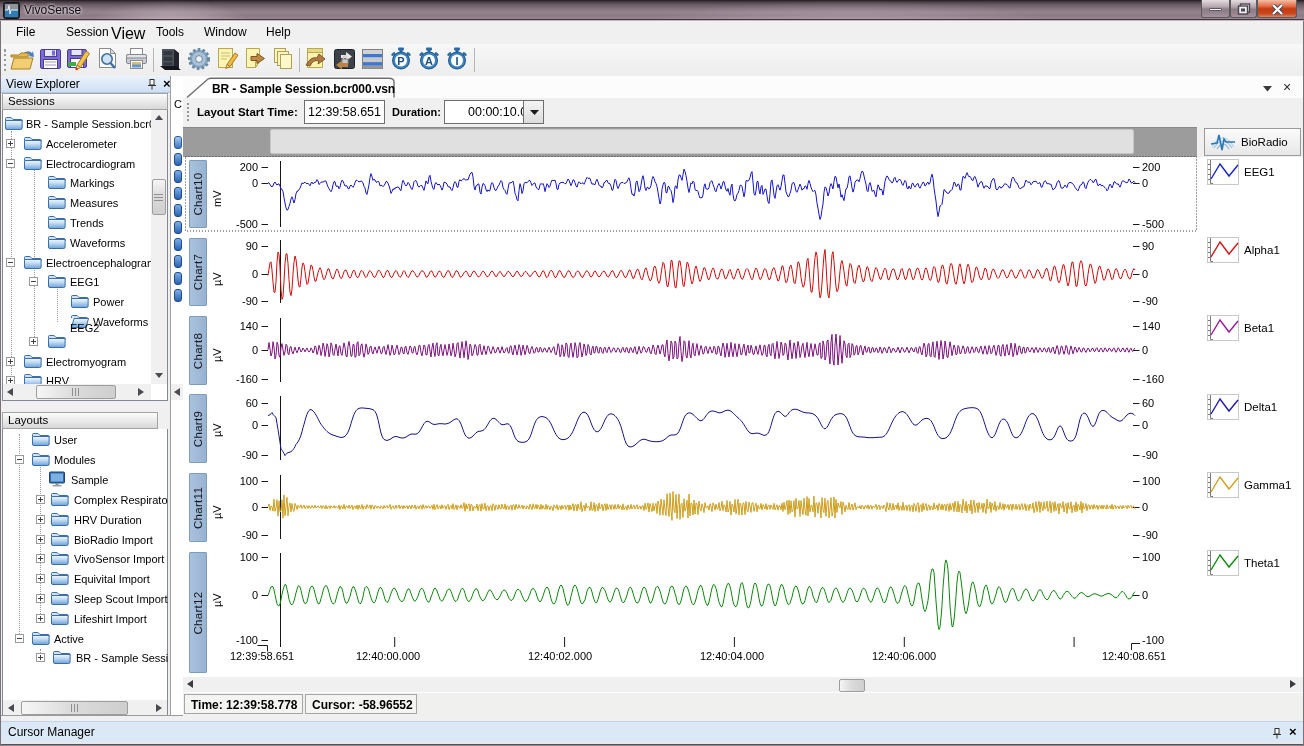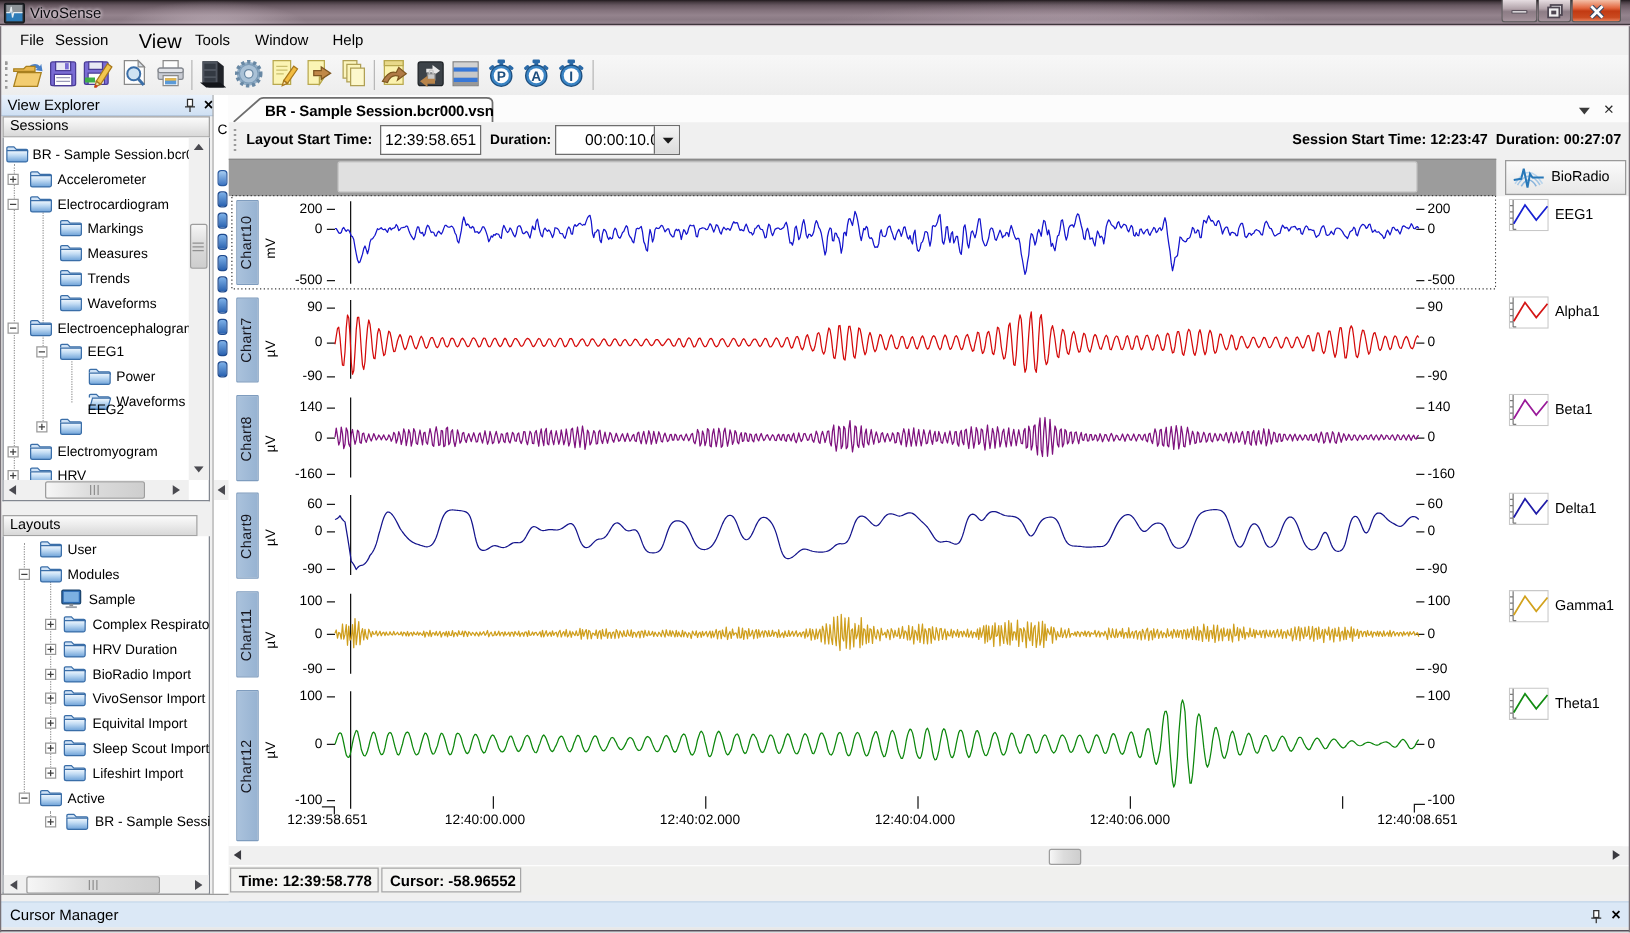--- a/index.html
+++ b/index.html
@@ -52,21 +52,21 @@
   </div>
 <div class="tbtn" style="left:1257px;width:40px;background:linear-gradient(180deg,#f4c0a8,#e2663e 38%,#c23a12 52%,#ca4a20 82%,#e8825e)">
  <svg class="ab" style="left:13px;top:4px" width="13" height="11" viewBox="0 0 13 11">
       <path d="M2,1 L11,10 M11,1 L2,10" stroke="#3a4a66" stroke-width="4" fill="none"></path>
       <path d="M2,1 L11,10 M11,1 L2,10" stroke="#fdfdfd" stroke-width="2.2" fill="none"></path>
     </svg>
   </div>
 
 <div class="ab" style="left:1px;top:21px;width:1302px;height:23px;background:#f0f0f0">
  <div class="ab" style="left:15px;top:4px;font-size:12px">File</div>
- <div class="ab" style="left:43px;top:4px;font-size:12px">Session</div>
+ <div class="ab" style="left:65px;top:4px;font-size:12px">Session</div>
  <div class="ab" style="left:110px;top:4px;font-size:16px">View</div>
  <div class="ab" style="left:155px;top:4px;font-size:12px">Tools</div>
  <div class="ab" style="left:203px;top:4px;font-size:12px">Window</div>
  <div class="ab" style="left:265px;top:4px;font-size:12px">Help</div>
 </div>
 
 <div class="ab" style="left:1px;top:44px;width:1302px;height:32px;background:linear-gradient(180deg,#f7f7f7,#ededed)">
  <div class="ab grip3" style="left:3px;top:6px;height:20px">
       <i style="left:0;top:0;height:2px;width:2px"></i>
     </div>
@@ -479,21 +479,20 @@
 <div class="ab" style="left:183px;top:98px;width:1121px;height:29px;background:#f0f0f0">
     <div class="ab" style="left:4px;top:5px;width:2px;height:19px;background-image:repeating-linear-gradient(180deg,#9a9a9a 0 2px,transparent 2px 4px)"></div>
     <div class="ab bold" style="left:14px;top:7.5px;font-size:11.5px">Layout Start Time:</div>
     <div class="ab" style="left:121px;top:2px;width:81px;height:24px;background:#fff;border:1px solid #6e6e6e;font-size:12.5px;text-align:center;line-height:22px">12:39:58.651</div>
     <div class="ab bold" style="left:209px;top:7.5px;font-size:11px">Duration:</div>
     <div class="ab" style="left:261px;top:2px;width:100px;height:24px;background:#fff;border:1px solid #6e6e6e;font-size:12.5px;line-height:22px"><span style="padding-left:23px">00:00:10.000</span><div class="ab" style="right:0;top:0;width:20px;height:22px;background:linear-gradient(180deg,#f4f4f4,#dcdcdc);border-left:1px solid #6e6e6e">
         <svg class="ab" style="left:6px;top:9px" width="9" height="5">
           <polygon points="0,0 9,0 4.5,5" fill="#1a1a1a"></polygon>
         </svg>
       </div></div>
-    <div class="ab bold" style="left:600px;top:7.5px;width:514px;font-size:11.5px;text-align:right">Session Start Time: 12:23:47&nbsp;&nbsp;Duration: 00:27:07</div>
   </div>
 <div class="ab" style="left:183px;top:127px;width:1014px;height:30px;background:#9c9c9c;border-top:1px solid #8a8a8a"></div>
 <div class="ab" style="left:270px;top:129px;width:864px;height:25px;background:#e0e0e0;border:1px solid #c6c6c6;border-radius:2px"></div>
 <div class="ab" style="left:1204px;top:128px;width:97px;height:28px;background:linear-gradient(180deg,#fbfbfb,#e7e7e7);border:1px solid #9a9a9a">
     <svg class="ab" style="left:4px;top:2px" width="28" height="22" viewBox="0 0 28 22">
       <path d="M3,16 Q14,-2 25,16" fill="none" stroke="#b8d4ec" stroke-width="1.2"></path>
       <path d="M5,17 Q14,3 23,17" fill="none" stroke="#a0c4e4" stroke-width="1.2"></path>
       <path d="M8,18 Q14,8 20,18" fill="none" stroke="#88b4dc" stroke-width="1.2"></path>
       <polyline points="2,13 8,12 10,4 13,19 15,8 17,11 26,11" fill="none" stroke="#2878b8" stroke-width="1.6"></polyline>
     </svg>

